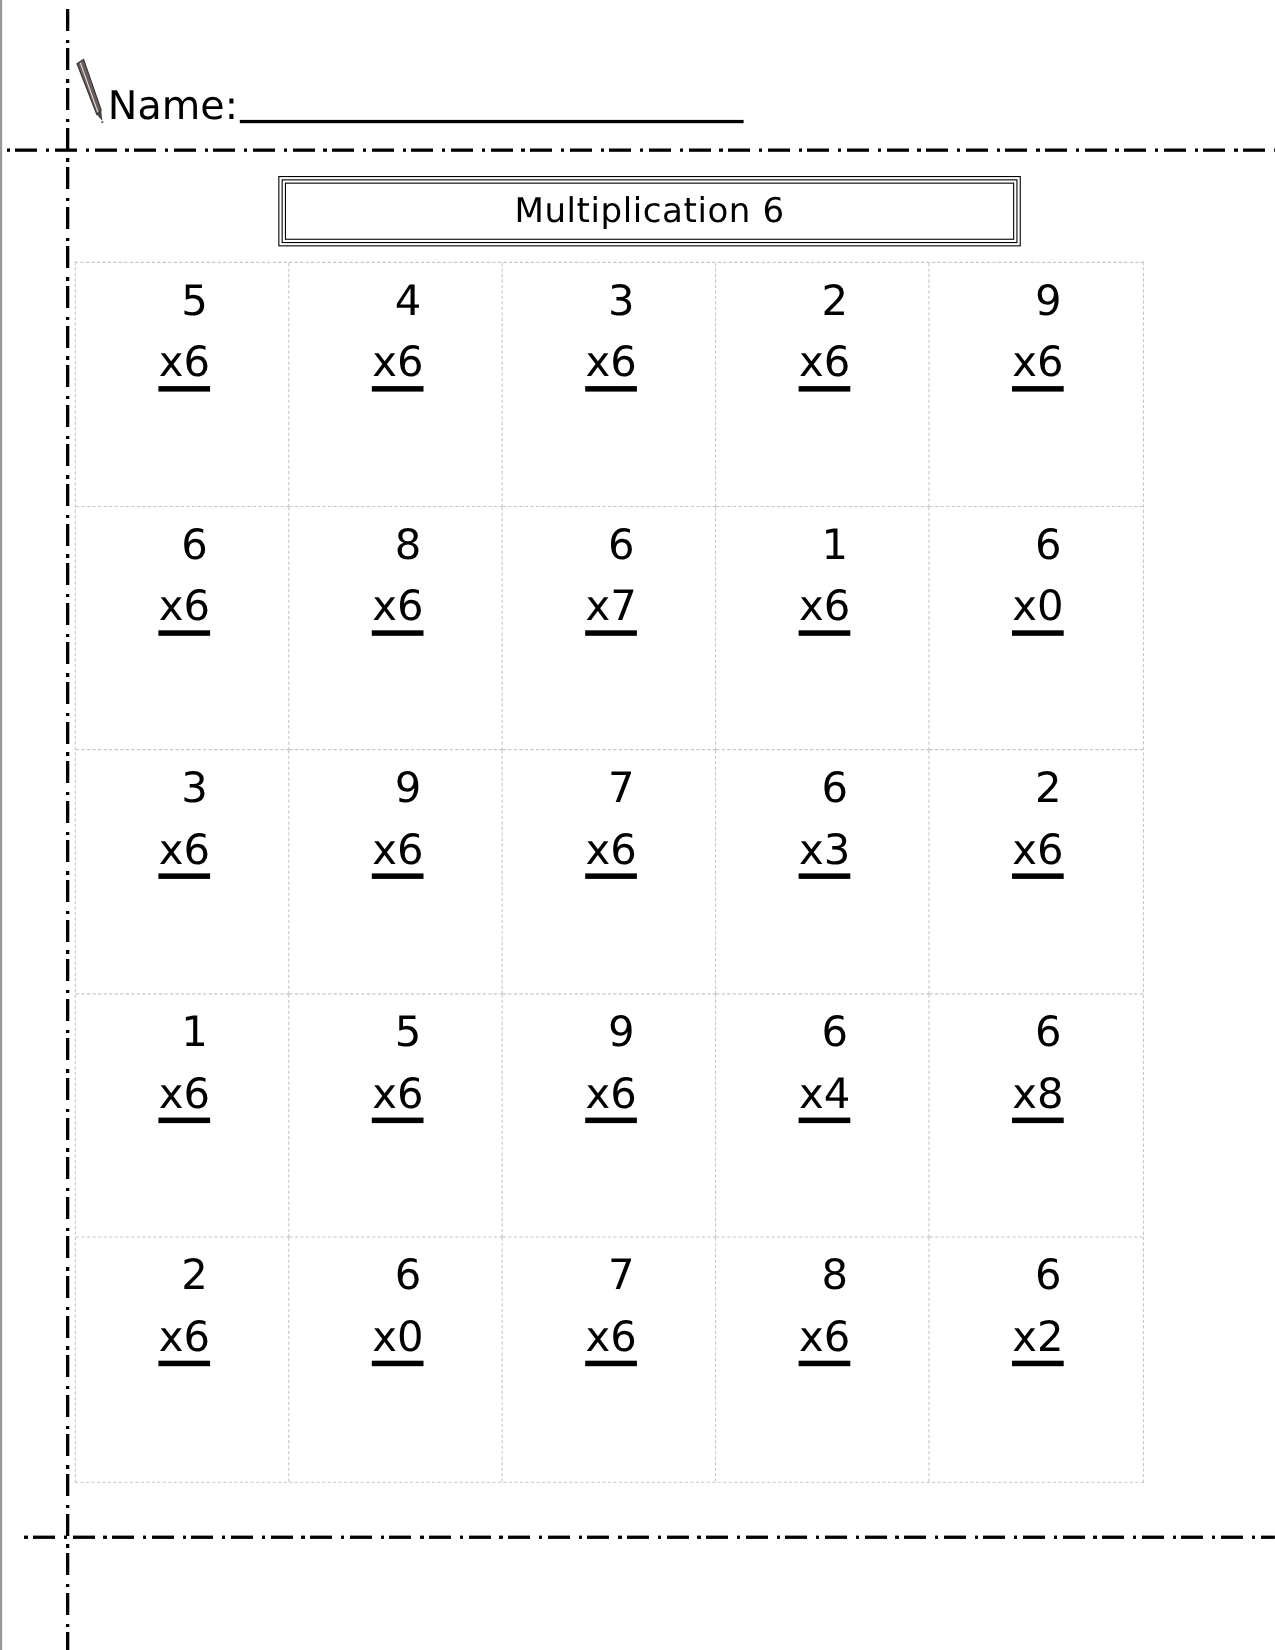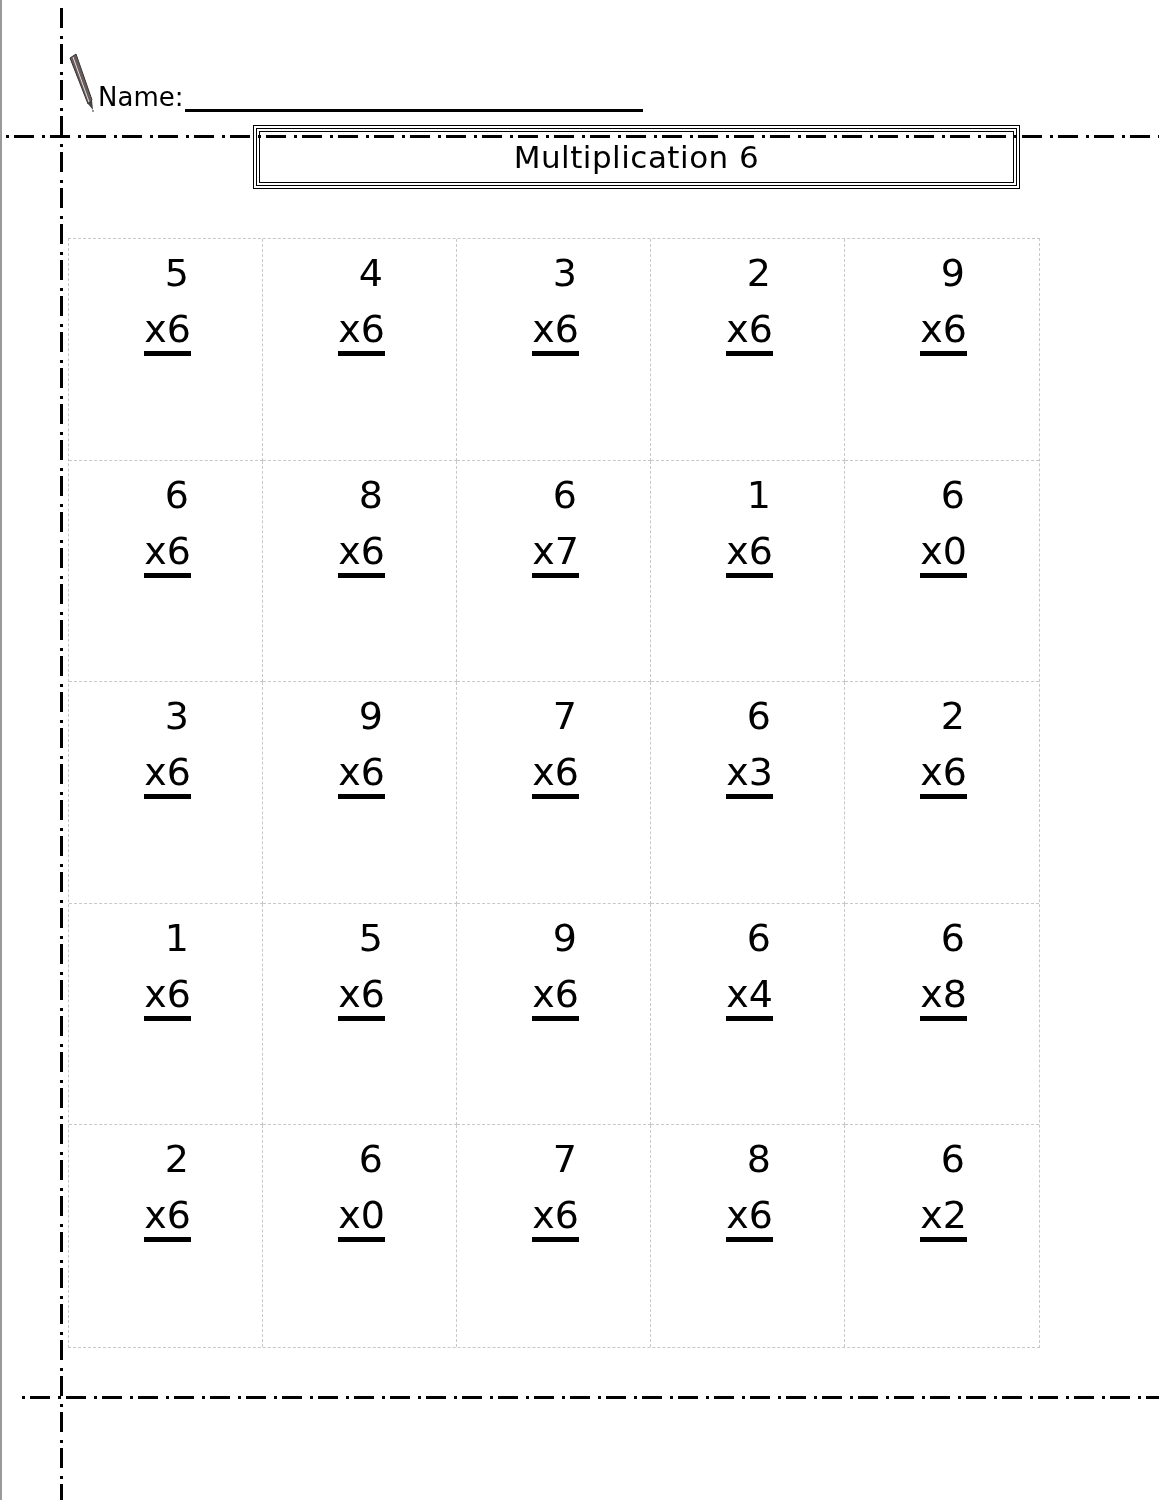--- a/index.html
+++ b/index.html
@@ -15,25 +15,25 @@
     }
     .hline {
       position: absolute; left: 0; width: 1159px; height: 3px;
       background: repeating-linear-gradient(to right, transparent 0 6px, #000 6px 9px, transparent 9px 14px, #000 14px 34px, transparent 34px 36px);
     }
     .hline.top { top: 135px; }
     .hline.bottom { top: 1396px; left: 16px; width: 1143px; }
 
     .name-row { position: absolute; left: 68px; top: 52px; display: flex; align-items: flex-end; }
     .pencil { width: 26px; height: 60px; display: block; }
-    .name-label { font-size: 26px; line-height: 30px; margin-left: 4px; }
+    .name-label { font-size: 36px; line-height: 30px; margin-left: 4px; }
     .name-line { width: 458px; border-bottom: 3px solid #000; margin-left: 2px; height: 30px; }
 
     .title-box {
-      position: absolute; left: 253px; top: 125px; width: 767px; height: 64px;
+      position: absolute; left: 253px; top: 160px; width: 675px; height: 64px;
       border: 4px double #000; padding: 2px; box-sizing: border-box;
       outline: 1px solid #000; outline-offset: -7px;
       display: flex; align-items: center; justify-content: center;
     }
     .title-text { font-size: 31px; letter-spacing: 0.5px; }
 
     .grid {
       position: absolute; left: 68px; top: 238px; width: 972px; height: 1110px;
       display: grid; grid-template-columns: repeat(5, 1fr); grid-template-rows: repeat(5, 1fr);
       border: 1px dashed #c8c8c8; box-sizing: border-box;

